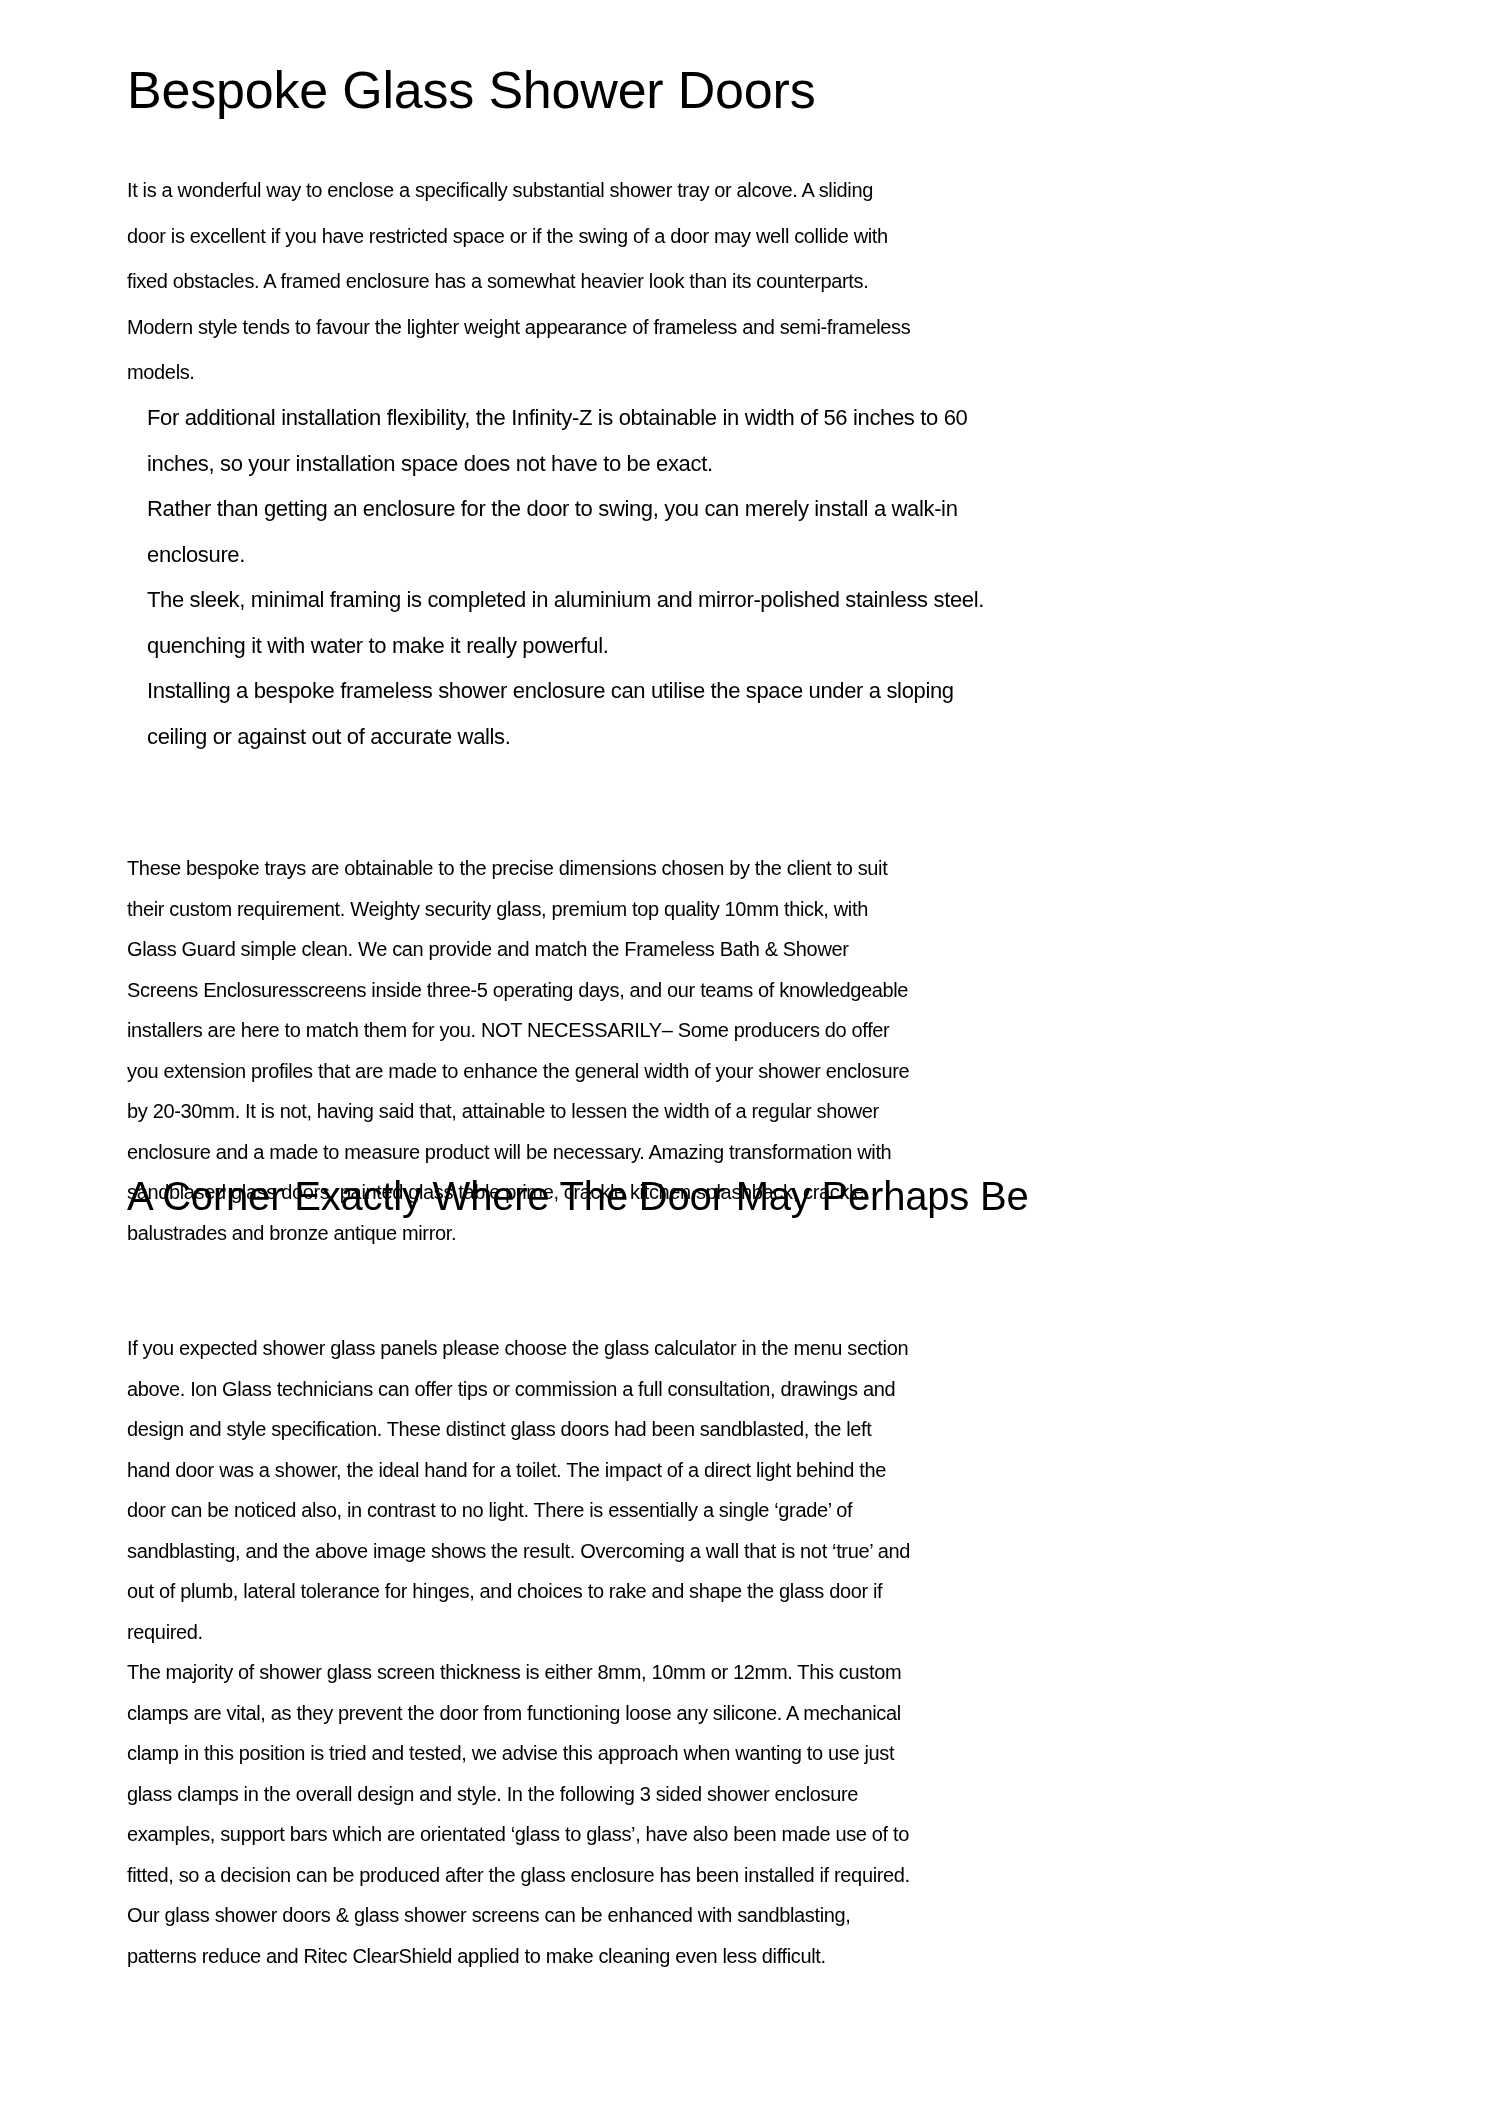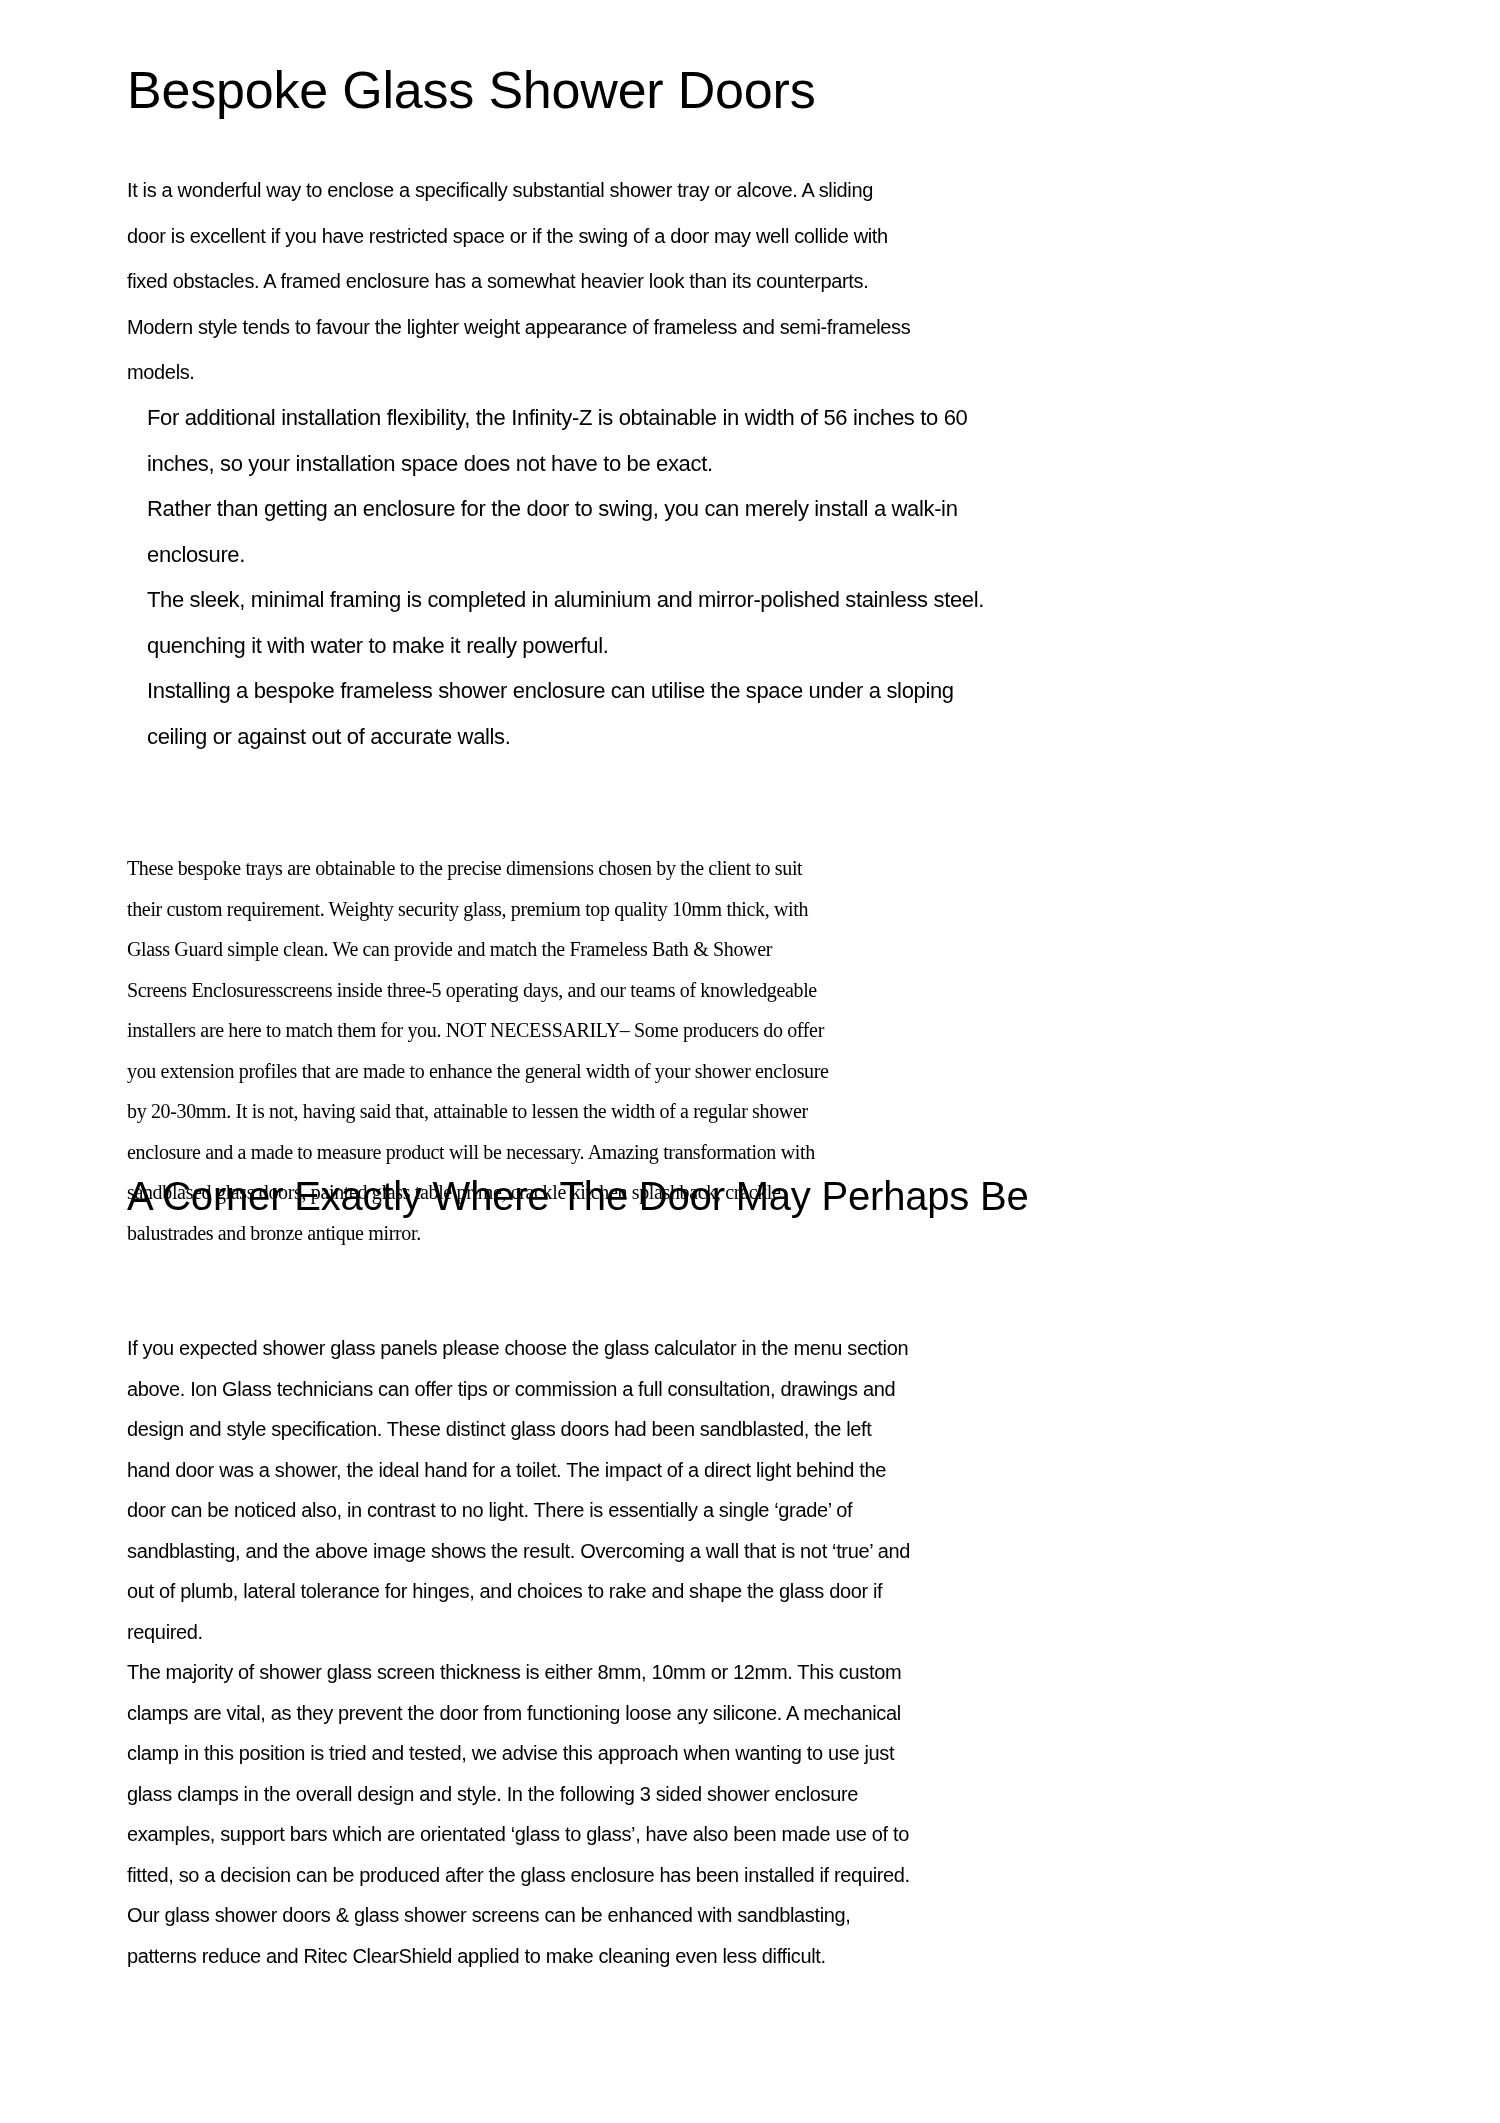--- a/index.html
+++ b/index.html
@@ -47,21 +47,21 @@
       position: absolute;
       left: 0;
       width: 1255px;
       font-size: 20px;
       margin: 0;
       letter-spacing: -0.35px;
     }
     .p1 { top: 168px; line-height: 45.5px; }
     .list { top: 395px; left: 20px; width: 1235px; line-height: 45.5px; margin: 0; padding: 0; list-style: none; position: absolute; font-size: 22px; letter-spacing: -0.35px;}
     .list li { margin: 0; padding: 0; }
-    .p2 { top: 848px; line-height: 40.5px; font-family: Liberation Serif, serif; }
+    .p2 { top: 848px; line-height: 40.5px; }
     .p3 { top: 1328px; line-height: 40.5px; }
     .p4 { top: 1652px; line-height: 40.5px; }
     .line { display: block; white-space: nowrap; }
   </style>
 </head>
 <body>
 
 <div class="page">
 
   <h1 class="h1">Bespoke Glass Shower Doors</h1>

